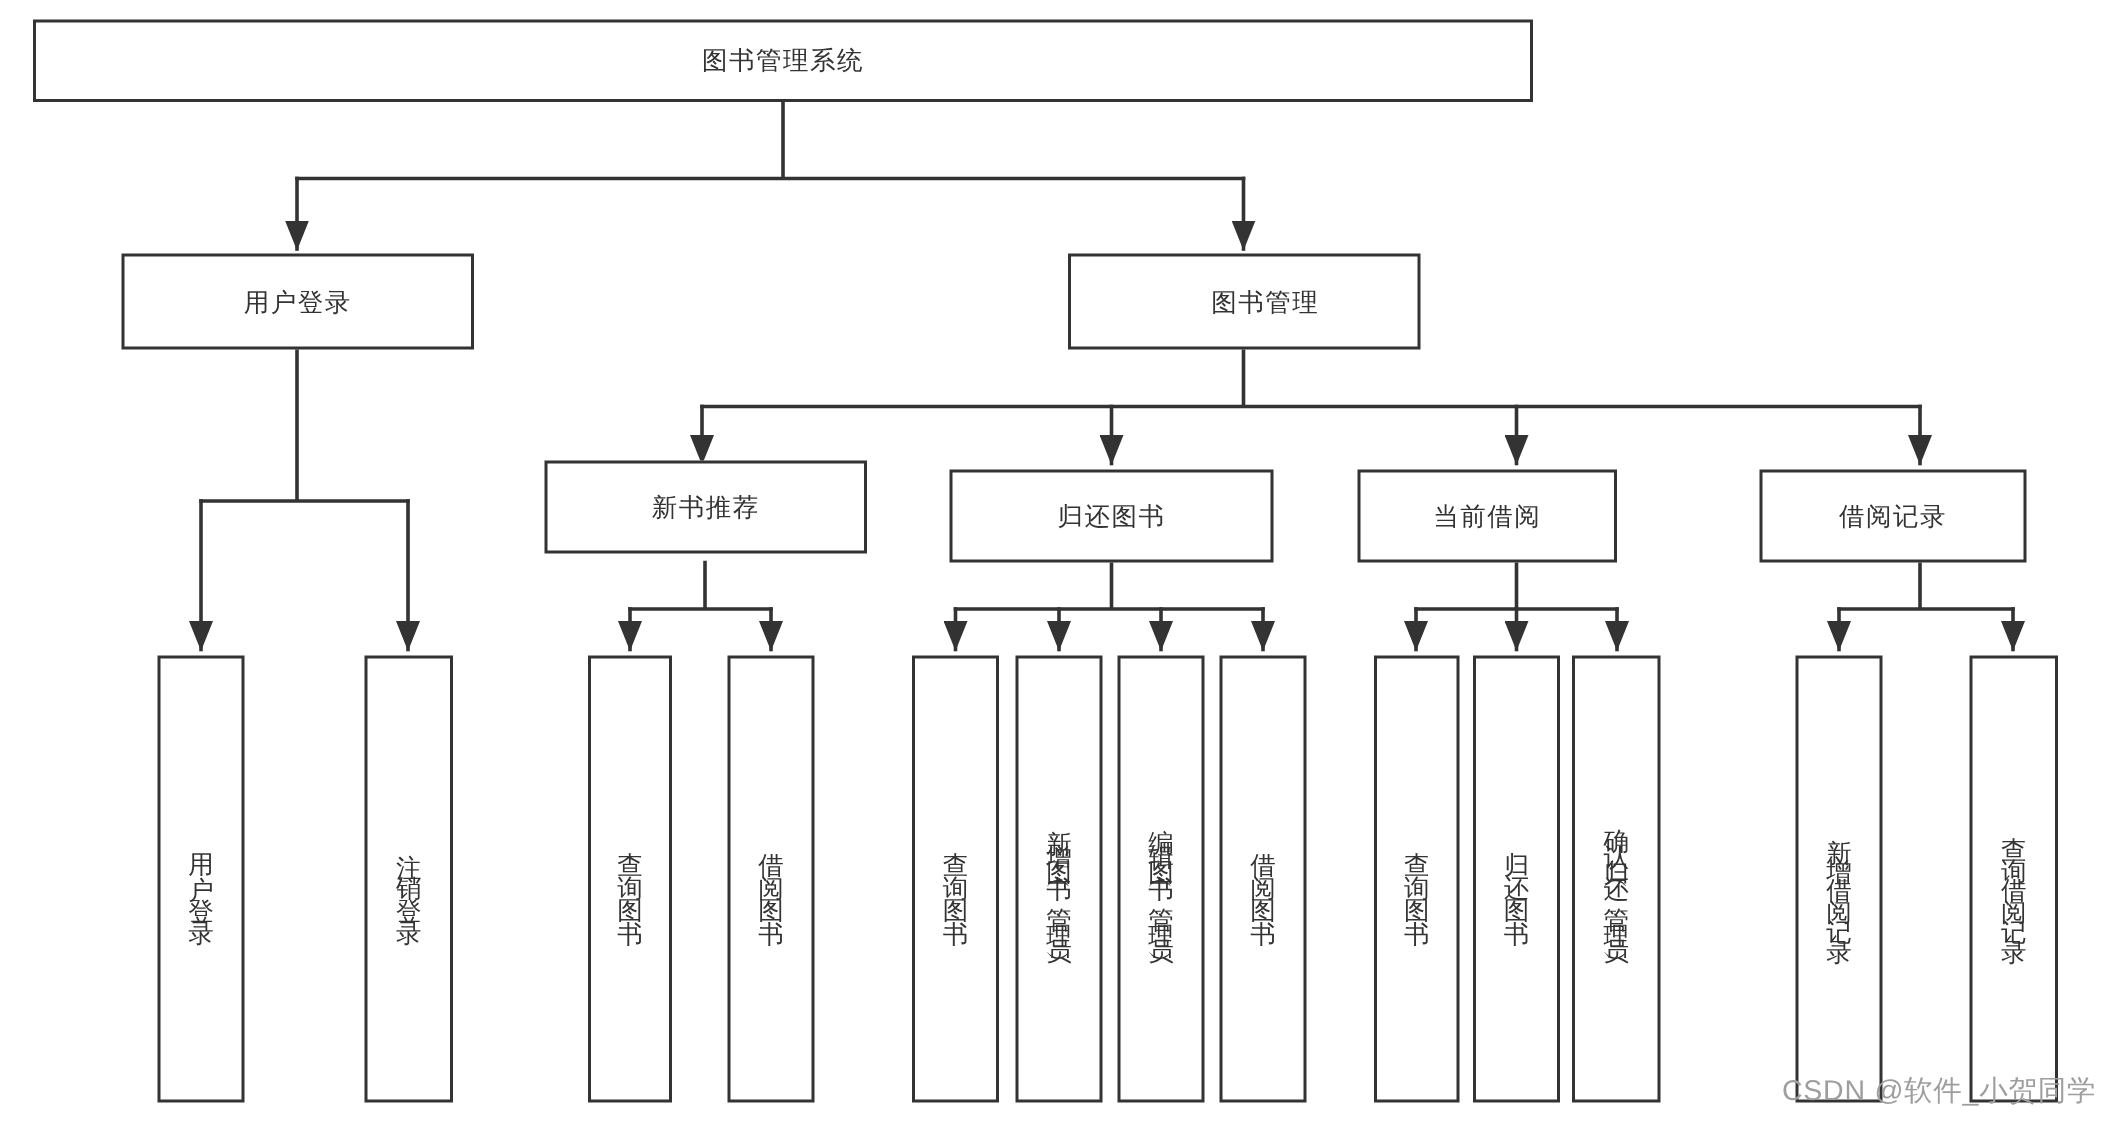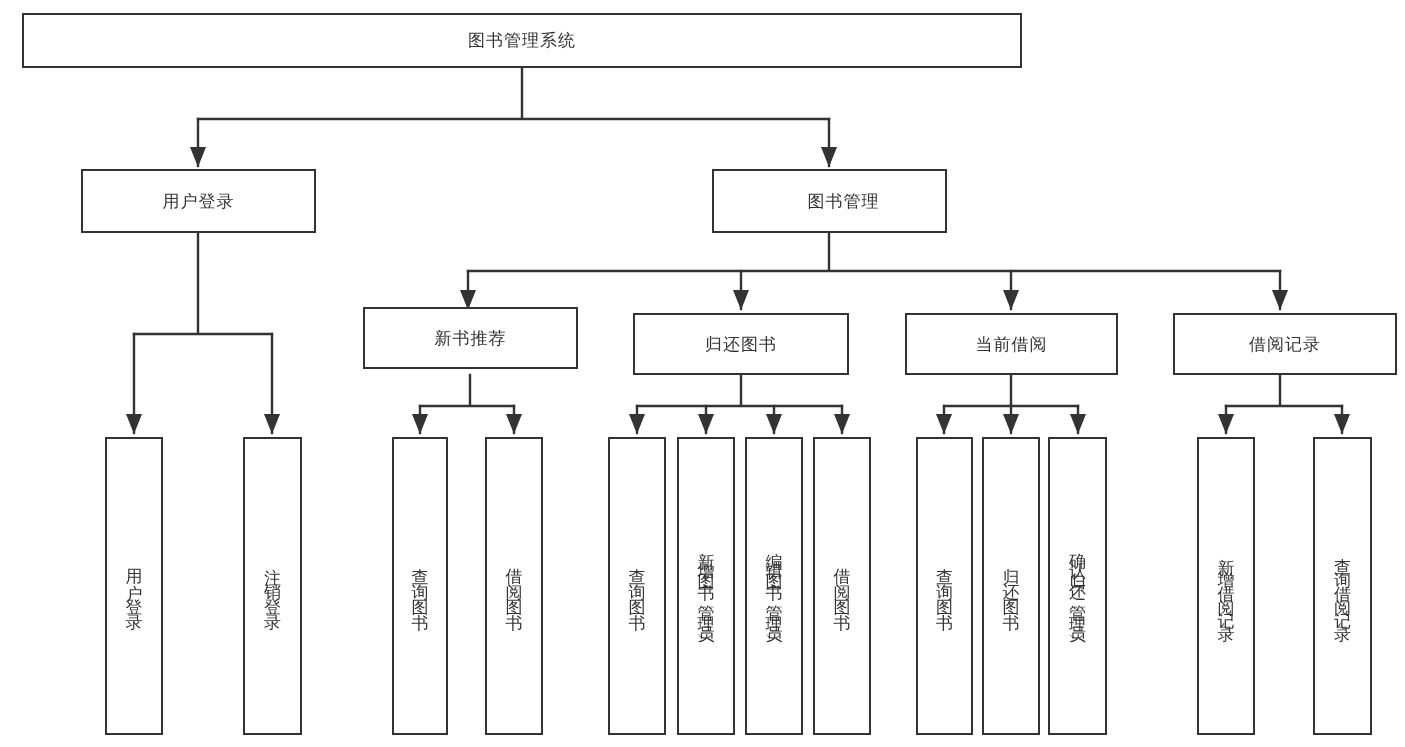--- a/index.html
+++ b/index.html
@@ -35,22 +35,22 @@
     line-height: 1;
   }
   .vt-6  { letter-spacing: 0.8em; }
   .vt-10 { letter-spacing: 0.62em; }
   
   .n-root    { left: 22px;   top: 13px;  width: 1000px; height: 55px; }
   .n-login   { left: 81px;   top: 169px; width: 235px;  height: 64px; }
   .n-mgmt    { left: 712px;  top: 169px; width: 235px;  height: 64px; padding-left: 28px; }
   .n-newbook { left: 363px;  top: 307px; width: 215px;  height: 62px; }
   .n-borrow  { left: 633px;  top: 313px; width: 216px;  height: 62px; }
-  .n-current { left: 905px;  top: 313px; width: 213px;  height: 62px; }
-  .n-records { left: 1173px; top: 313px; width: 224px;  height: 62px; }
+  .n-current { left: 905px;  top: 313px; width: 173px;  height: 62px; }
+  .n-records { left: 1173px; top: 313px; width: 178px;  height: 62px; }
   .l-1  { left: 105px;  width: 58px; }
   .l-2  { left: 243px;  width: 59px; }
   .l-3  { left: 392px;  width: 56px; }
   .l-4  { left: 485px;  width: 58px; }
   .l-5  { left: 608px;  width: 58px; }
   .l-6  { left: 677px;  width: 58px; }
   .l-7  { left: 745px;  width: 58px; }
   .l-8  { left: 813px;  width: 58px; }
   .l-9  { left: 916px;  width: 57px; }
   .l-10 { left: 982px;  width: 58px; }
@@ -172,14 +172,15 @@
     <span class="vt vt-10">确认归还（管理员）</span>
   </div>
 
   <div class="node leaf l-12">
     <span class="vt vt-6">新增借阅记录</span>
   </div>
   <div class="node leaf l-13">
     <span class="vt vt-6">查询借阅记录</span>
   </div>
 
+  <div class="watermark">CSDN @软件_小贺同学</div>
 
 </div>
 
 </body></html>

